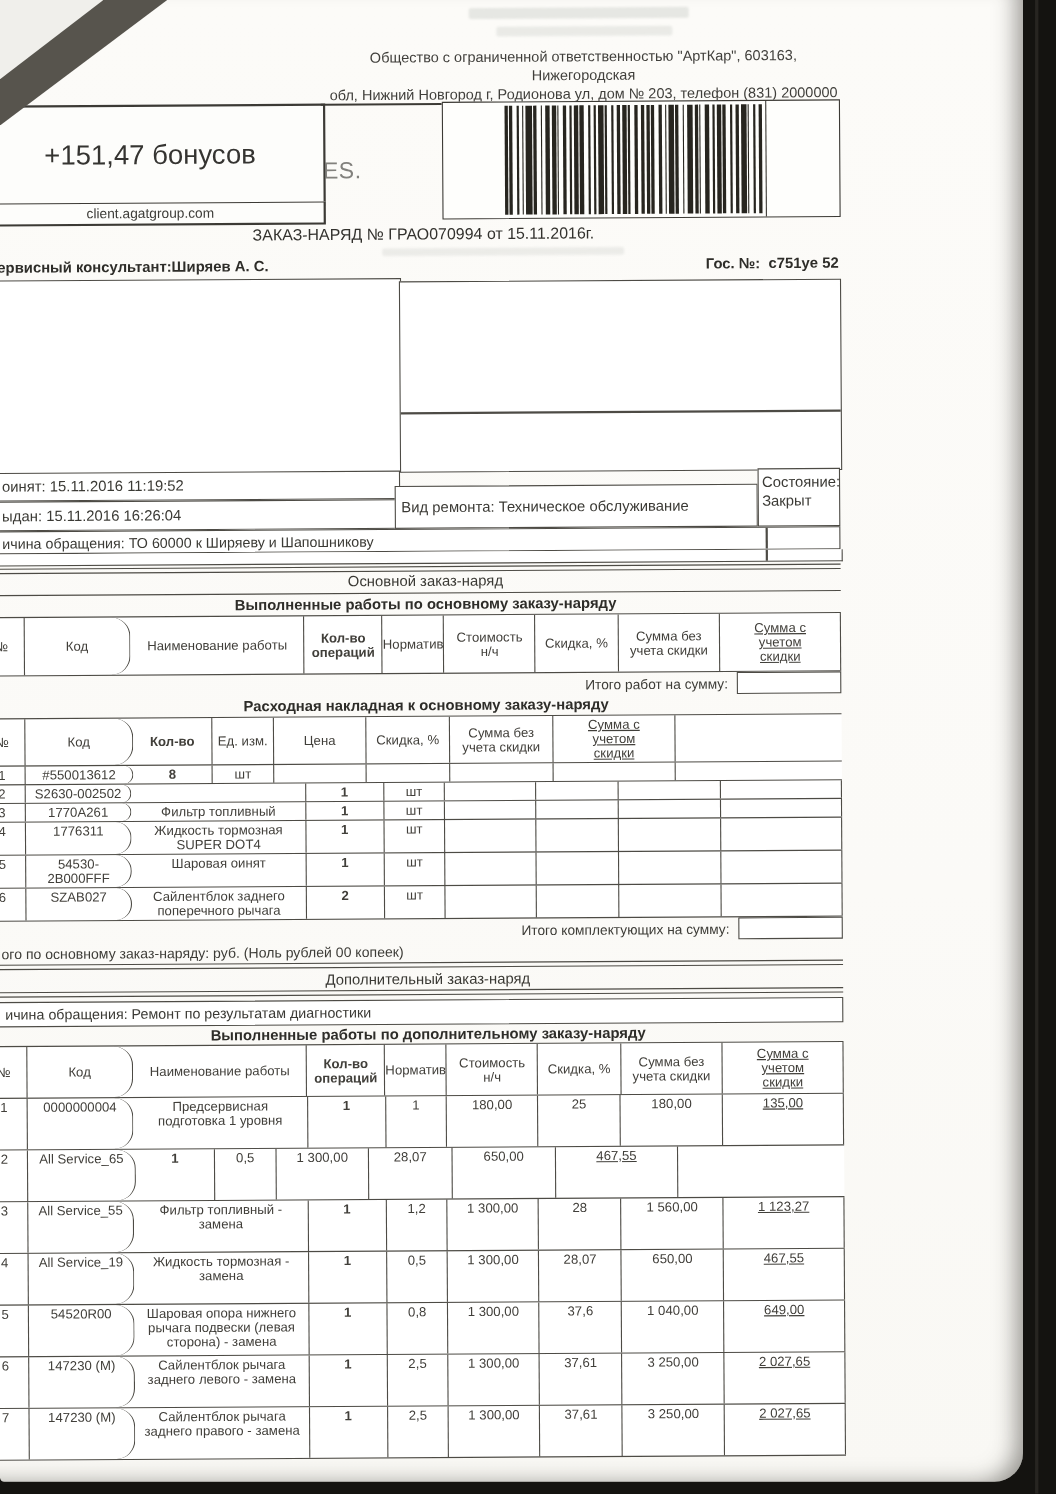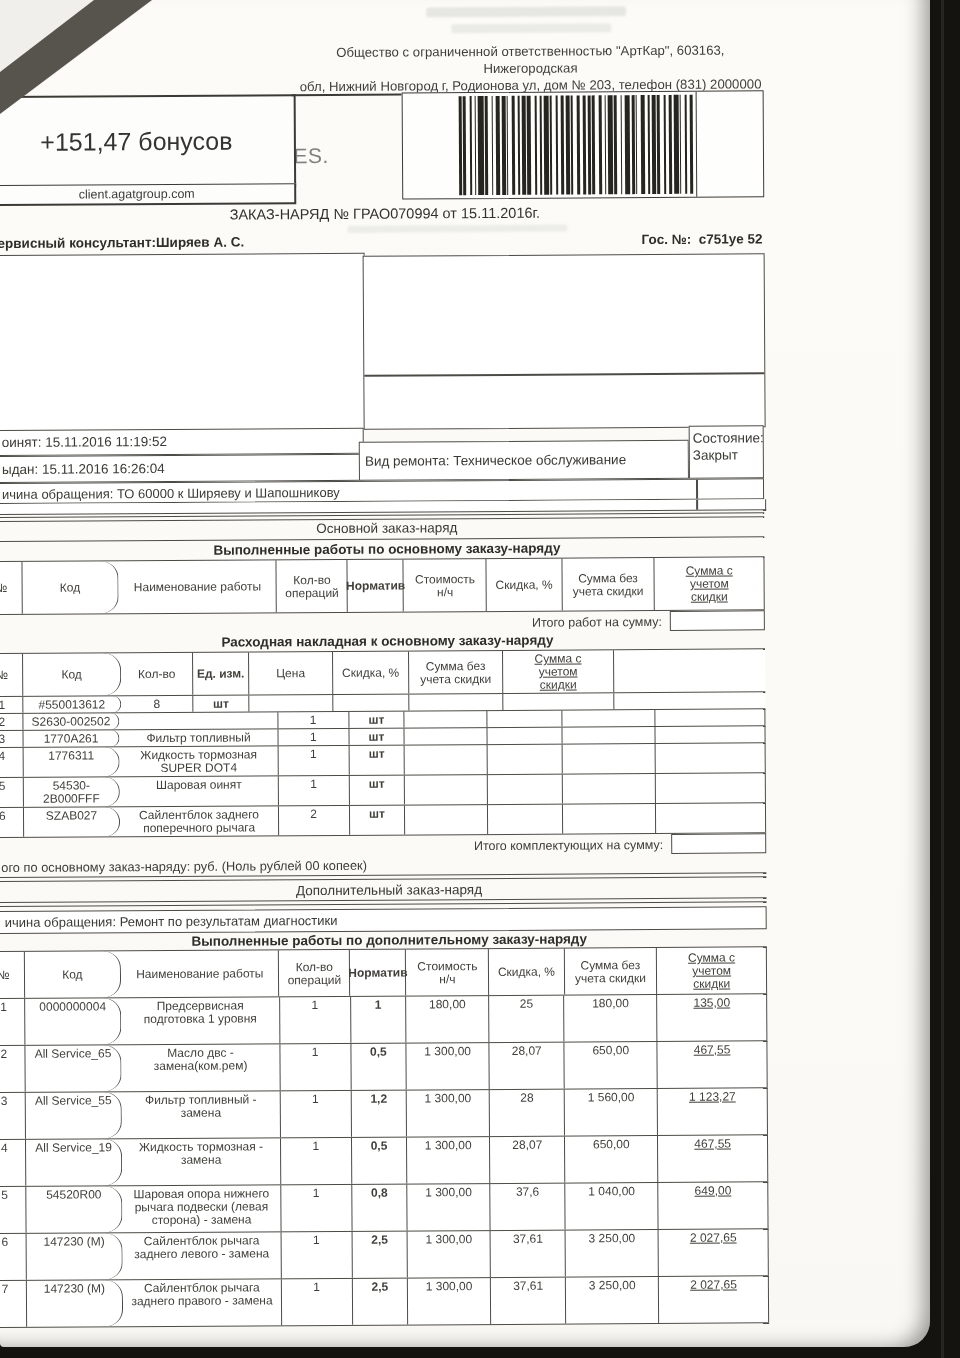--- a/index.html
+++ b/index.html
@@ -80,22 +80,22 @@
   .drule{height:0;border-top:1.8px solid var(--bd);}
   .drule + .drule{margin-top:3px;}
   .dtable{margin-left:-20px;width:785px;border-top:1.5px solid var(--bd);border-left:1.5px solid var(--bd);
     box-sizing:border-box;background:#fff;}
   .trow{display:flex;border-bottom:1.5px solid var(--bd);}
   .tcell{border-right:1.5px solid var(--bd);box-sizing:border-box;
     font-size:12px;line-height:13px;color:#413f3a;
     padding:2px 2px 1px;text-align:center;white-space:pre-line;
     display:flex;align-items:flex-start;justify-content:center;}
   .th .tcell{align-items:center;}
-  .cw0{width:42px;}.cw1{width:98px;border-radius:17px;}.cw2{width:160px;}.cw3{width:72px;}
-  .cw4{width:56px;font-weight:bold;}.cw5{width:84px;}.cw6{width:76px;}.cw7{width:94px;}.cw8{width:111px;border-right:1.5px solid var(--bd);text-decoration:underline;}
+  .cw0{width:42px;}.cw1{width:98px;border-radius:17px;}.cw2{width:160px;}.cw3{width:72px;font-weight:bold;}
+  .cw4{width:56px;}.cw5{width:84px;}.cw6{width:76px;}.cw7{width:94px;}.cw8{width:111px;border-right:1.5px solid var(--bd);text-decoration:underline;}
   .mh52 .tcell{min-height:52px;}
   .mh46 .tcell{min-height:46px;}
   .total-row{margin-left:-20px;width:785px;display:flex;align-items:stretch;}
   .total-label{flex:1;text-align:right;font-size:12.5px;padding:4px 8px 2px 0;color:#3d3c37;}
   .total-box{width:95px;min-height:19px;border:1.5px solid var(--bd);box-sizing:border-box;background:#fff;}
   .main-total{font-size:12.8px;margin-top:2px;color:#3d3c37;}
   .reason-box2{margin-left:-20px;width:785px;border:1.5px solid var(--bd);background:#fff;
     font-size:13px;padding:3px 0 3px 22px;box-sizing:border-box;position:relative;}
 </style>
 </head>
@@ -382,22 +382,20 @@
             <div class="tcell cw3">1</div>
             <div class="tcell cw4">1</div>
             <div class="tcell cw5">180,00</div>
             <div class="tcell cw6">25</div>
             <div class="tcell cw7">180,00</div>
             <div class="tcell cw8">135,00</div>
           </div>
           <div class="trow">
             <div class="tcell cw0">2</div>
             <div class="tcell cw1">All Service_65</div>
-            <div class="tcell cw2">Масло двс -
-замена(ком.рем)</div>
             <div class="tcell cw3">1</div>
             <div class="tcell cw4">0,5</div>
             <div class="tcell cw5">1 300,00</div>
             <div class="tcell cw6">28,07</div>
             <div class="tcell cw7">650,00</div>
             <div class="tcell cw8">467,55</div>
           </div>
           <div class="trow">
             <div class="tcell cw0">3</div>
             <div class="tcell cw1">All Service_55</div>

